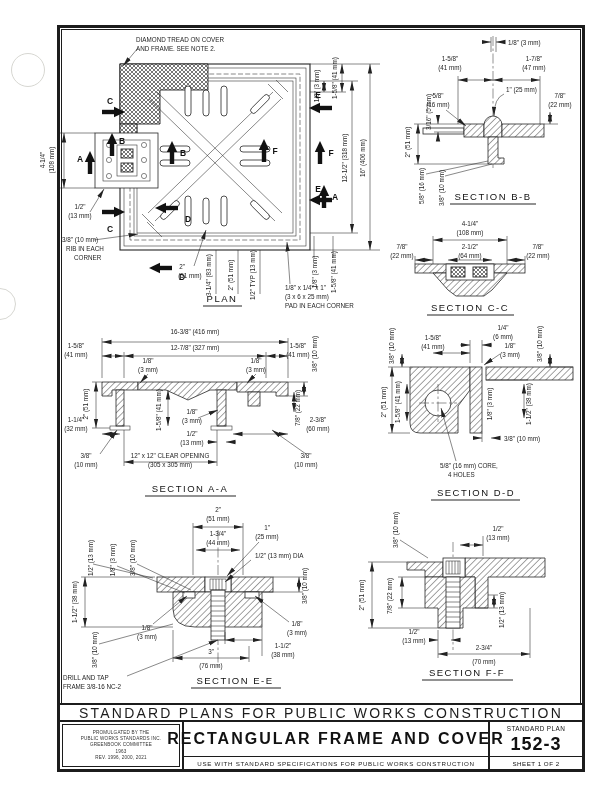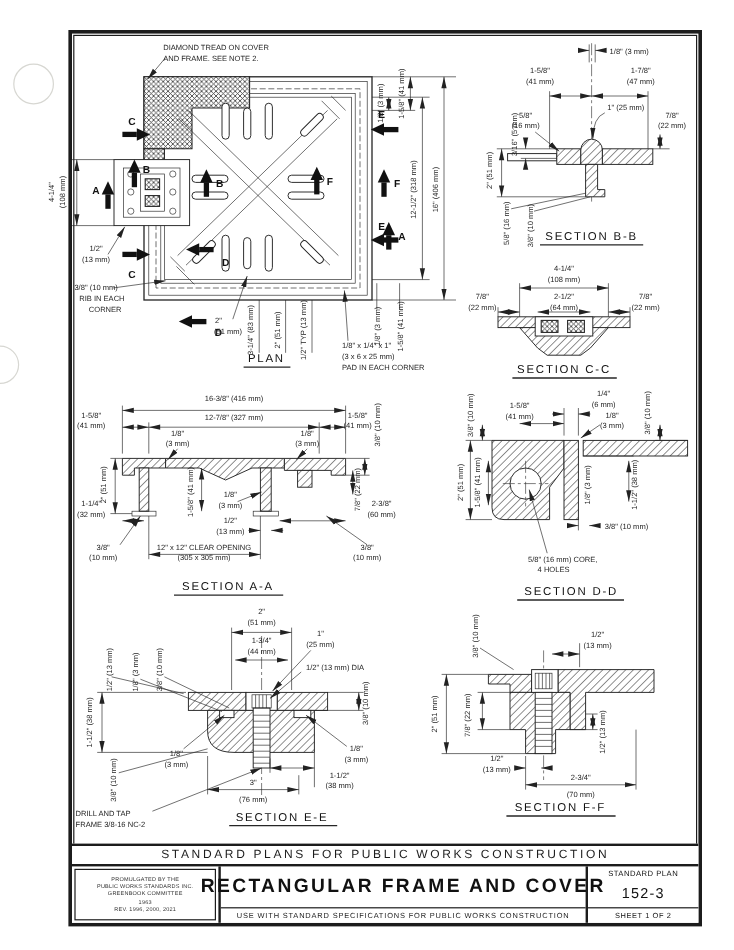--- a/index.html
+++ b/index.html
@@ -19,34 +19,34 @@
   .xv{fill:url(#hx);stroke:#262626;stroke-width:.9}
   .wf{fill:#fff;stroke:#262626;stroke-width:.8}
   text.t{font:6.3px "Liberation Sans",sans-serif;fill:#1e1e1e;text-anchor:middle}
   text.ts{text-anchor:start}
   text.lt{font:bold 8.5px "Liberation Sans",sans-serif;fill:#111;text-anchor:middle}
   text.st{font:9.5px "Liberation Sans",sans-serif;fill:#111;letter-spacing:1.5px;text-anchor:middle}
   
   .tb{position:absolute;left:0;right:0;bottom:0;height:64px;border-top:2.5px solid #1c1c1c;
       display:flex;flex-direction:column;background:#fff}
   .tb-banner{height:15px;border-bottom:2px solid #1c1c1c;display:flex;align-items:center;
-      justify-content:center;font-size:10px;letter-spacing:2.2px;color:#1c1c1c}
+      justify-content:center;font-size:14px;letter-spacing:2.2px;color:#1c1c1c}
   .tb-body{flex:1;display:flex;min-height:0}
   .tb-left{width:118px;border-right:2px solid #1c1c1c;padding:2px;display:flex}
   .tb-left-inner{border:1px solid #1c1c1c;flex:1;display:flex;flex-direction:column;
       align-items:center;justify-content:center;font-size:4.6px;line-height:1.35;
       color:#333;text-align:center;letter-spacing:.2px}
   .tb-center{flex:1;display:flex;flex-direction:column;min-width:0}
   .tb-title{flex:1;display:flex;align-items:center;justify-content:center;
       font-size:16px;font-weight:bold;letter-spacing:2px;color:#111;white-space:nowrap}
   .tb-use{height:12px;border-top:1.5px solid #1c1c1c;display:flex;align-items:center;
       justify-content:center;font-size:6.2px;letter-spacing:.7px;color:#222}
   .tb-right{width:92px;border-left:2px solid #1c1c1c;display:flex;flex-direction:column;align-items:center}
   .tb-right .sp{font-size:6.4px;letter-spacing:.4px;margin-top:3px;color:#111}
-  .tb-right .num{font-size:12px;font-weight:normal;letter-spacing:1px;flex:1;
+  .tb-right .num{font-size:18px;font-weight:bold;letter-spacing:1px;flex:1;
       display:flex;align-items:center;color:#111}
   .tb-right .sheet{font-size:6.2px;border-top:1.5px solid #1c1c1c;width:100%;height:12px;
       display:flex;align-items:center;justify-content:center;letter-spacing:.5px;color:#111}
 </style>
 </head>
 <body>
 
 <svg width="0" height="0">
   <defs>
     <pattern id="h45" patternUnits="userSpaceOnUse" width="4.5" height="4.5" patternTransform="rotate(45)">

